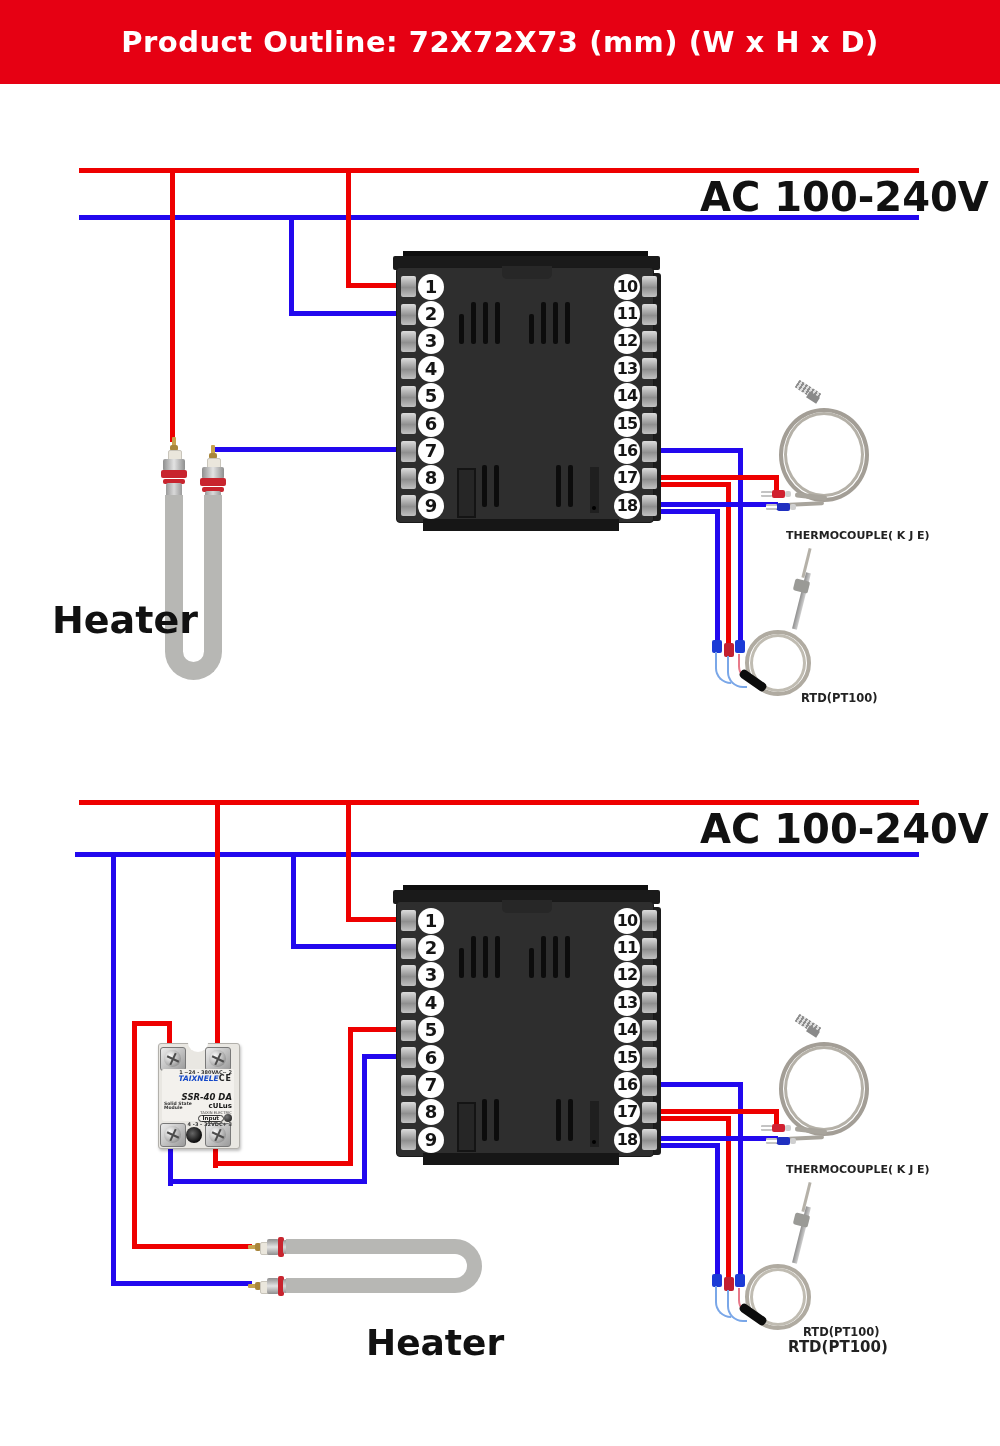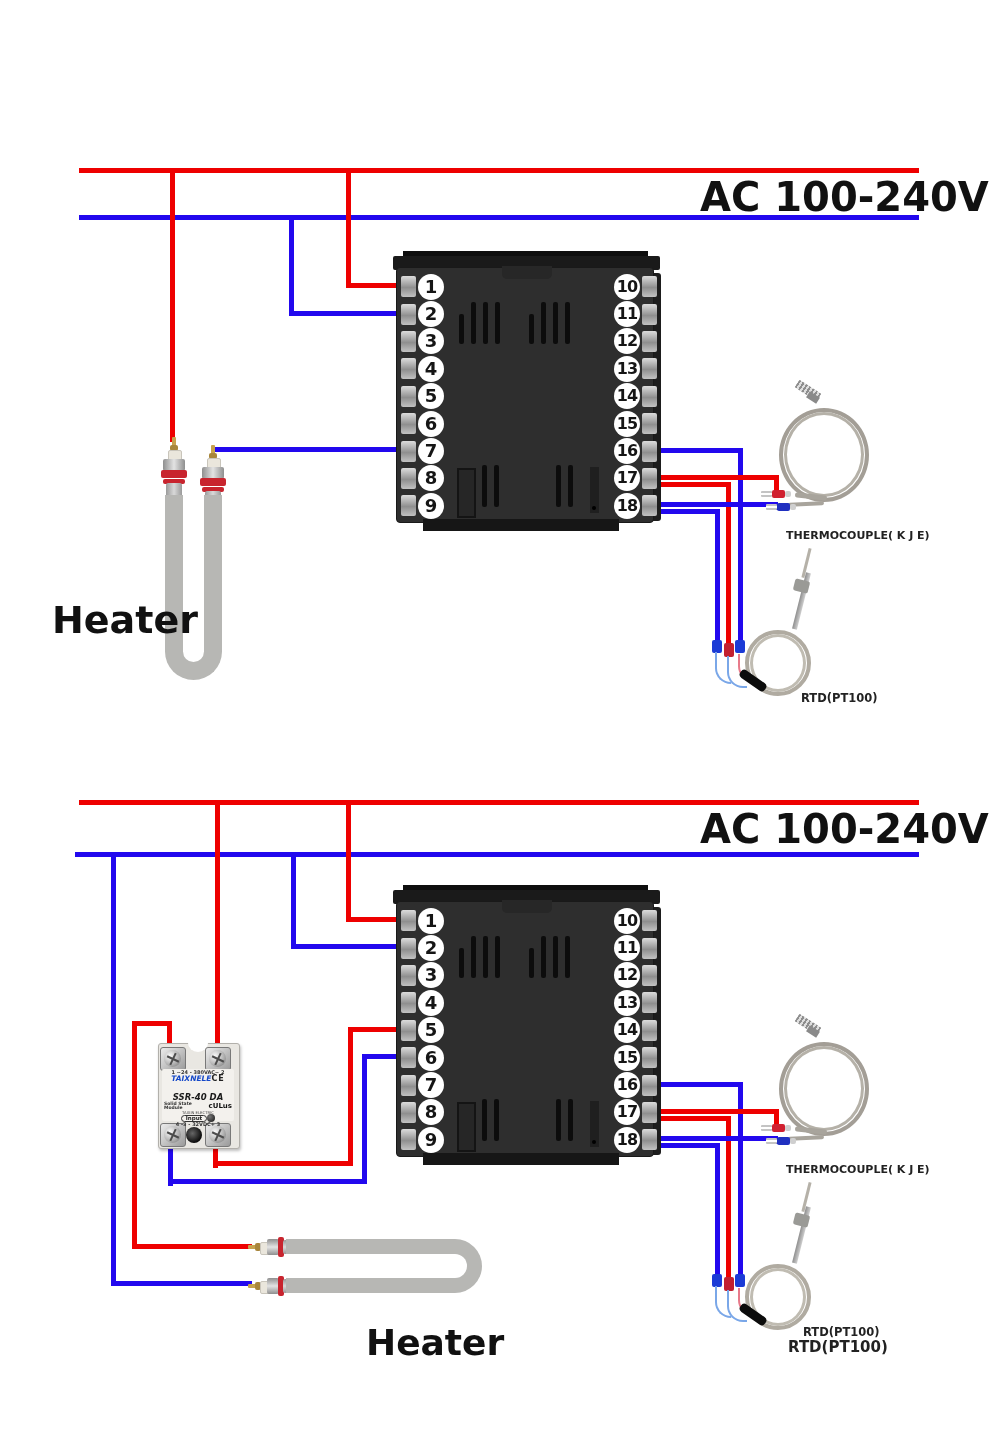--- a/index.html
+++ b/index.html
@@ -63,36 +63,39 @@
   .ssr-body{position:absolute;left:0;top:0;width:80px;height:104px;background:#e9e7e2;border:1px solid #b2b0ab;border-radius:3px;box-shadow:1px 2px 3px rgba(0,0,0,0.25);}
   .ssr-notch{position:absolute;left:30px;top:-9px;width:20px;height:18px;border-radius:50%;background:#fff;}
   .ssr-hole{position:absolute;left:28px;top:84px;width:16px;height:16px;border-radius:50%;background:radial-gradient(circle at 40% 40%,#666,#0b0b0b 70%);}
   .clamp{position:absolute;width:24px;height:22px;background:linear-gradient(135deg,#ececec,#9a9a9a);border:1px solid #787878;border-radius:3px;}
   .screwhead{position:absolute;left:3px;top:2px;width:17px;height:17px;border-radius:50%;background:radial-gradient(circle at 35% 35%,#fbfbfb,#b3b3b3 55%,#6e6e6e);}
   .screwhead::before,.screwhead::after{content:"";position:absolute;left:50%;top:50%;background:#4c4c4c;}
   .screwhead::before{width:13px;height:2px;transform:translate(-50%,-50%) rotate(25deg);}
   .screwhead::after{width:2px;height:13px;transform:translate(-50%,-50%) rotate(25deg);}
   .ssr-plate{position:absolute;left:4px;top:26px;width:72px;height:52px;background:#f3f1ed;border-radius:2px;
              display:flex;flex-direction:column;justify-content:space-between;padding:1px 2px;box-sizing:border-box;}
-  .ssr-row{display:flex;justify-content:center;align-items:center;line-height:1;}
+  .ssr-row{display:flex;justify-content:flex-end;align-items:center;line-height:1;}
   .ssr-tiny{font-size:5px;color:#333;font-weight:bold;}
   .ssr-brand{font-size:7.5px;font-weight:bold;font-style:italic;color:#1548c8;}
   .ssr-ce{font-size:8px;font-weight:bold;color:#222;letter-spacing:1px;}
   .ssr-model{font-size:8.5px;font-weight:bold;font-style:italic;color:#1a1a1a;margin-top:10px;}
   .ssr-sub{font-size:4.5px;font-weight:bold;color:#333;}
   .ssr-maker{font-size:3.8px;color:#444;}
   .ssr-ul{font-size:7px;font-weight:bold;color:#111;}
   .ssr-input{font-size:5.5px;font-weight:bold;color:#222;border:1px solid #333;border-radius:6px;padding:0 4px;}
   .ssr-dot{width:8px;height:8px;border-radius:50%;background:radial-gradient(circle at 35% 35%,#777,#111);}
 </style>
 </head>
 <body>
 
 <div id="stage">
 
+  <div class="banner">
+    <h1>Product Outline: 72X72X73 (mm) (W x H x D)</h1>
+  </div>
 
   <div class="wh blue" style="left:79px;top:215px;width:840px;height:5px;"></div>
   <div class="wh red" style="left:79px;top:168px;width:840px;height:5px;"></div>
   <div class="lbl ac-lbl" style="left:700px;top:174px;">AC 100-240V</div>
 
   <div class="wv red" style="left:170px;top:170px;width:5px;height:272px;"></div>
   <div class="wv red" style="left:346px;top:170px;width:5px;height:118px;"></div>
   <div class="wh red" style="left:346px;top:283px;width:62px;height:5px;"></div>
   <div class="wv blue" style="left:289px;top:217px;width:5px;height:99px;"></div>
   <div class="wh blue" style="left:289px;top:311px;width:119px;height:5px;"></div>

